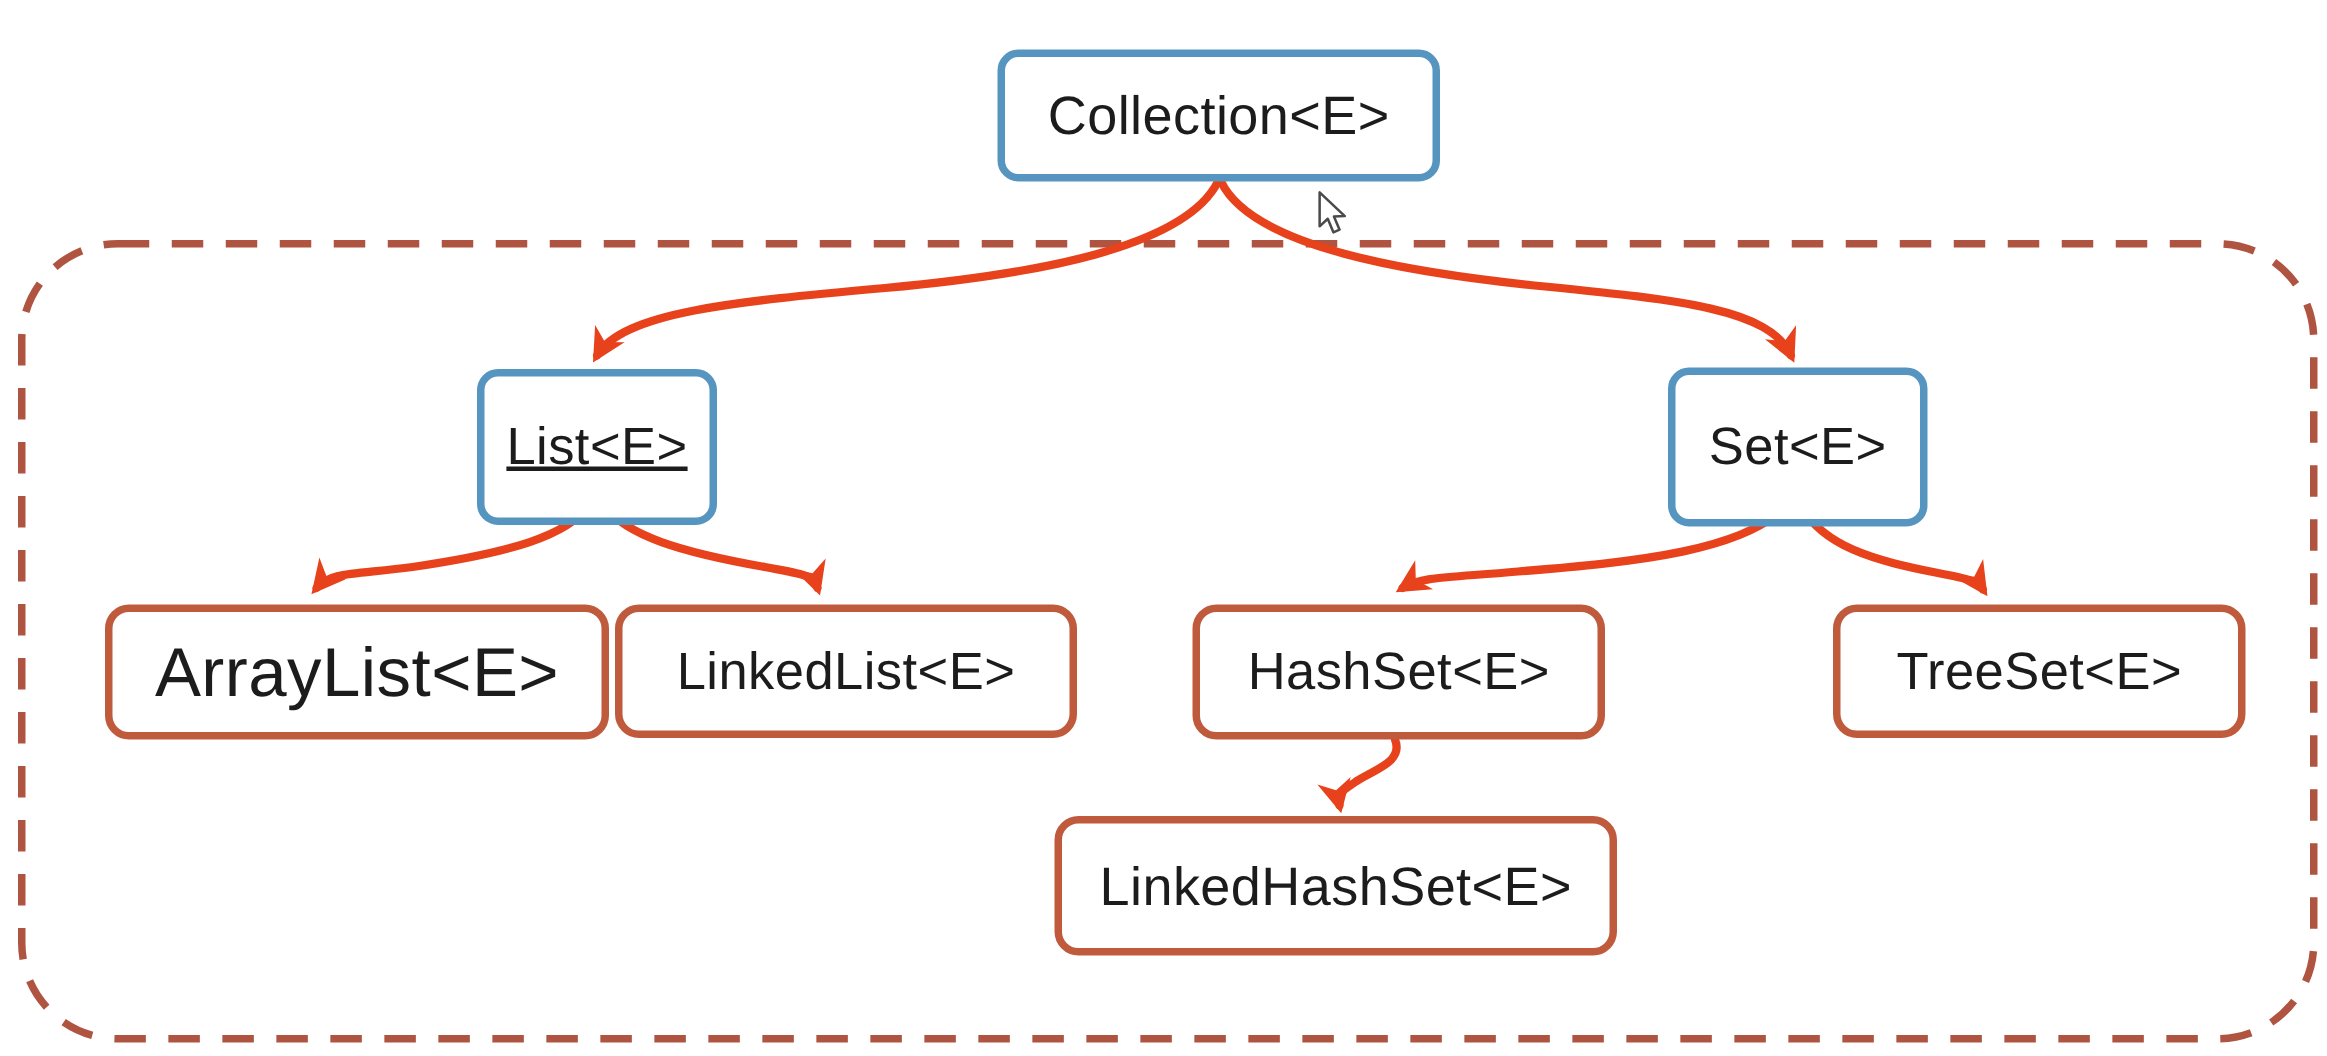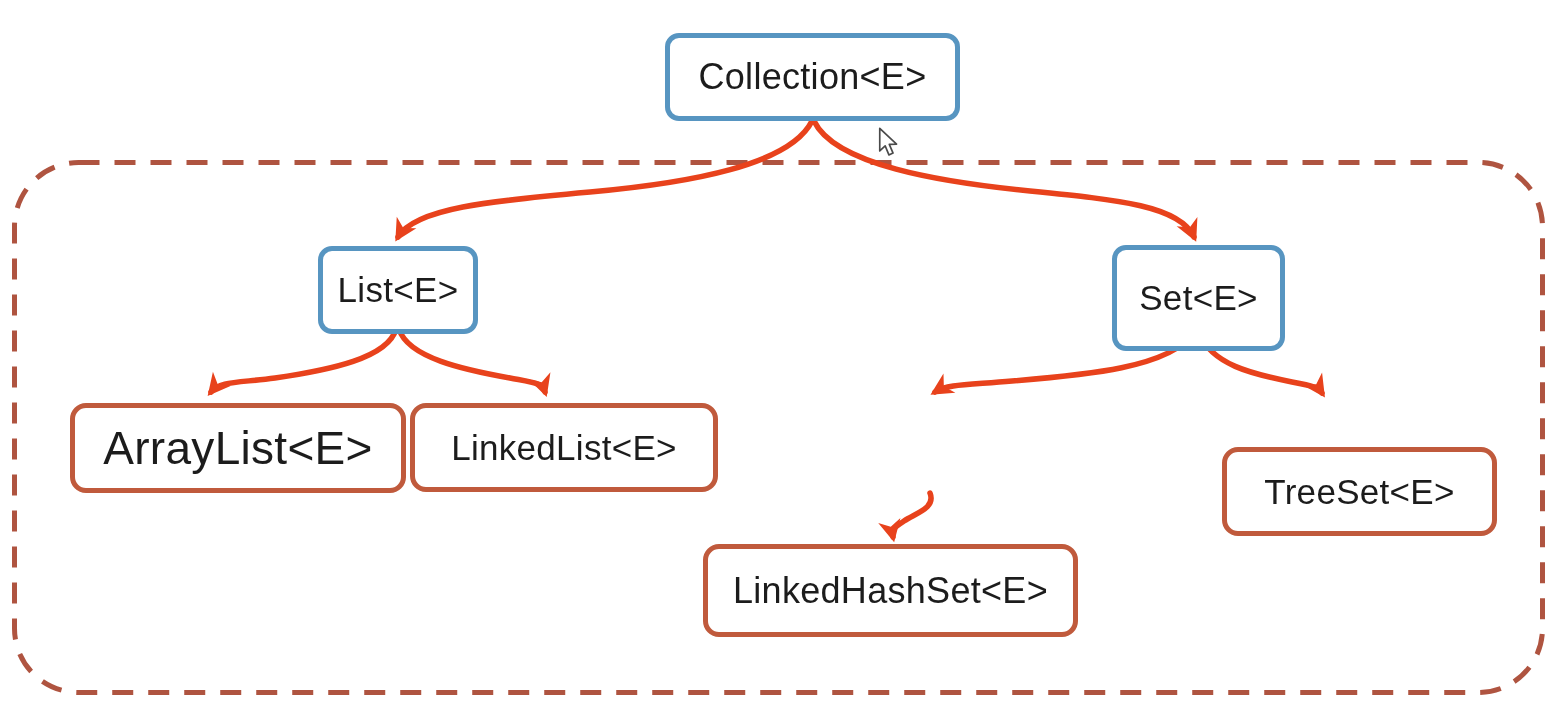--- a/index.html
+++ b/index.html
@@ -44,26 +44,26 @@
   }
   .node.interface {
     border: 5px solid var(--interface-border, #5795c1);
     border-radius: 14px;
   }
   .node.class {
     border: 5px solid var(--class-border, #c05a3c);
     border-radius: 16px;
   }
   #node-collection    { left: 665px;  top: 33px;  width: 295px; height: 88px; font-size: 36px; }
-  #node-list          { left: 318px;  top: 246px; width: 160px; height: 88px; }
+  #node-list          { left: 318px;  top: 246px; width: 160px; height: 104px; text-decoration: underline; }
   #node-set           { left: 1112px; top: 245px; width: 173px; height: 106px; }
   #node-arraylist     { left: 70px;   top: 403px; width: 336px; height: 90px; font-size: 46px; text-align: right; }
   #node-linkedlist    { left: 410px;  top: 403px; width: 308px; height: 89px; }
   #node-hashset       { left: 795px;  top: 403px; width: 275px; height: 90px; }
-  #node-treeset       { left: 1222px; top: 403px; width: 275px; height: 89px; margin-top: 44px; }
+  #node-treeset       { left: 1222px; top: 403px; width: 275px; height: 89px; }
   #node-linkedhashset { left: 703px;  top: 544px; width: 375px; height: 93px; font-size: 36px; }
   #mouse-cursor {
     position: absolute;
     left: 877px; top: 127px;
     width: 21px; height: 31px;
   }
 </style>
 </head>
 <body>
 
@@ -95,20 +95,23 @@
   </div>
   <div id="node-set" class="node interface">
     <span>Set&lt;E&gt;</span>
   </div>
   <div id="node-arraylist" class="node class">
     <span>ArrayList&lt;E&gt;</span>
   </div>
   <div id="node-linkedlist" class="node class">
     <span>LinkedList&lt;E&gt;</span>
   </div>
+  <div id="node-hashset" class="node class">
+    <span>HashSet&lt;E&gt;</span>
+  </div>
   <div id="node-treeset" class="node class">
     <span>TreeSet&lt;E&gt;</span>
   </div>
   <div id="node-linkedhashset" class="node class">
     <span>LinkedHashSet&lt;E&gt;</span>
   </div>
 
   <svg id="mouse-cursor" viewBox="0 0 16 24" xmlns="http://www.w3.org/2000/svg">
     <path d="M2 1 L2 18.5 L6.2 14.6 L9.1 21.6 L12.3 20.2 L9.4 13.4 L15 13.2 Z" fill="#ffffff" stroke="#4a4a4a" stroke-width="1.3" stroke-linejoin="round"></path>
   </svg>

